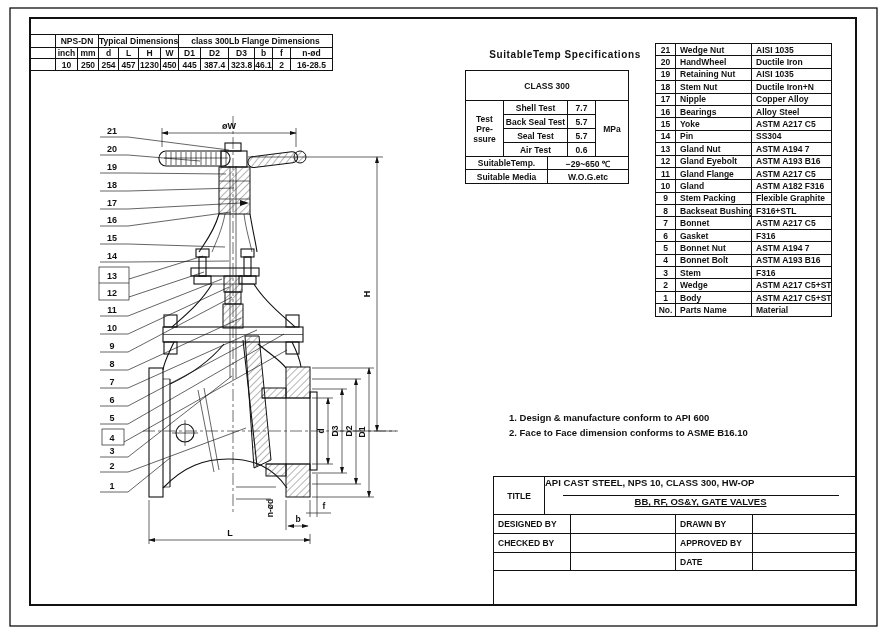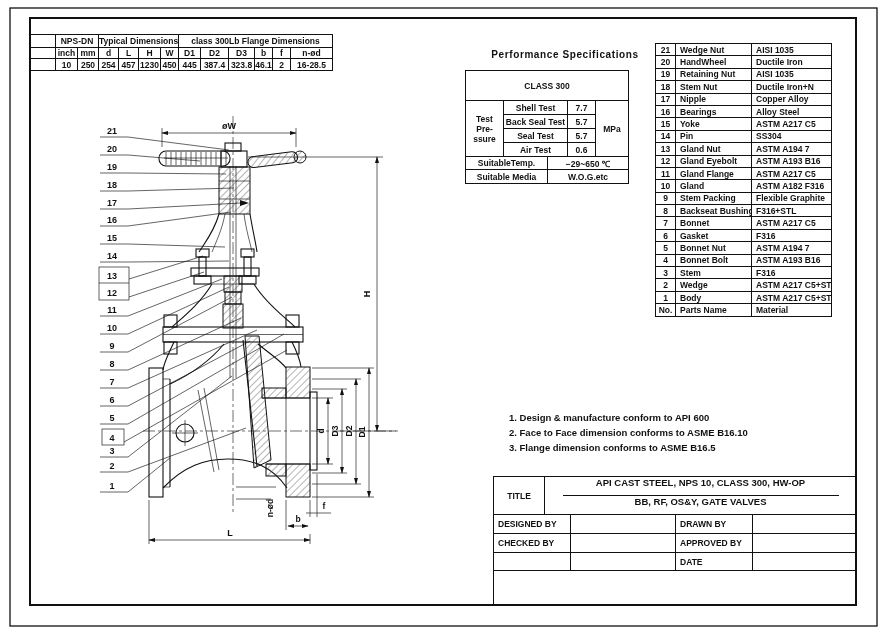--- a/index.html
+++ b/index.html
@@ -13,22 +13,22 @@
   td.l{text-align:left;padding-left:4px;}
   .hdr{font:bold 10px "Liberation Sans",sans-serif;letter-spacing:0.6px;text-align:center;}
   .svgtxt{font:bold 9px "Liberation Sans",sans-serif;fill:#111;}
   .svgtxt-s{font:bold 8.5px "Liberation Sans",sans-serif;fill:#111;}
   .o{fill:none;stroke:#111;stroke-width:1.1;}
   .oh{stroke:#111;stroke-width:1.0;}
   .t{fill:none;stroke:#111;stroke-width:0.65;}
   .d{fill:none;stroke:#222;stroke-width:0.7;}
   .cl{fill:none;stroke:#222;stroke-width:0.65;stroke-dasharray:12 3 3 3;}
   .fr{fill:none;stroke:#111;}
-  .titleline1{height:18px;line-height:19px;text-align:center;font:bold 9.5px "Liberation Sans",sans-serif;}
-  .titleline2{height:18px;line-height:18px;text-align:center;font:bold 9.5px "Liberation Sans",sans-serif;}
+  .titleline1{height:18px;line-height:19px;text-align:left;font:bold 9.5px "Liberation Sans",sans-serif;}
+  .titleline2{height:18px;line-height:18px;text-align:center;font:bold 9.5px "Liberation Sans",sans-serif;text-decoration:underline;}
   .tdiv{width:276px;margin:0 auto;border-bottom:1px solid #111;}
   .req-item{font:bold 9.5px "Liberation Sans",sans-serif;line-height:15px;white-space:nowrap;margin-left:7px;}
 </style>
 </head>
 <body>
 
 <div id="canvas">
 
   <svg id="frame-svg" width="886" height="634" viewBox="0 0 886 634">
     <defs>
@@ -300,21 +300,21 @@
       <td>445</td>
       <td>387.4</td>
       <td>323.8</td>
       <td>46.1</td>
       <td>2</td>
       <td>16-28.5</td>
     </tr>
   </tbody>
     </table>
 
-  <div class="blk hdr" style="left:455px;top:49px;width:220px;">Performance Specifications</div>
+  <div class="blk hdr" style="left:455px;top:49px;width:220px;">SuitableTemp Specifications</div>
   <table class="blk" style="left:465px;top:70px;width:163px;">
     <colgroup>
       <col style="width:38px">
         <col style="width:44px">
         <col style="width:20px">
         <col style="width:28px">
         <col style="width:33px">
     </colgroup>
     <tbody>
         <tr style="height:30px">
@@ -472,21 +472,20 @@
         <td class="l">Parts Name</td>
         <td class="l">Material</td>
       </tr>
     </tbody>
   </table>
 
   <div class="blk" style="left:502px;top:410px;width:330px;">
     <div>
         <div class="req-item">1. Design &amp; manufacture conform to API 600</div>
         <div class="req-item">2. Face to Face dimension conforms to ASME B16.10</div>
-        <div class="req-item">3. Flange dimension conforms to ASME B16.5</div>
       </div>
   </div>
 
   <table class="blk" style="left:493px;top:476px;width:363px;">
     <colgroup>
       <col style="width:51px">
         <col style="width:26px">
         <col style="width:105px">
         <col style="width:77px">
         <col style="width:104px">

